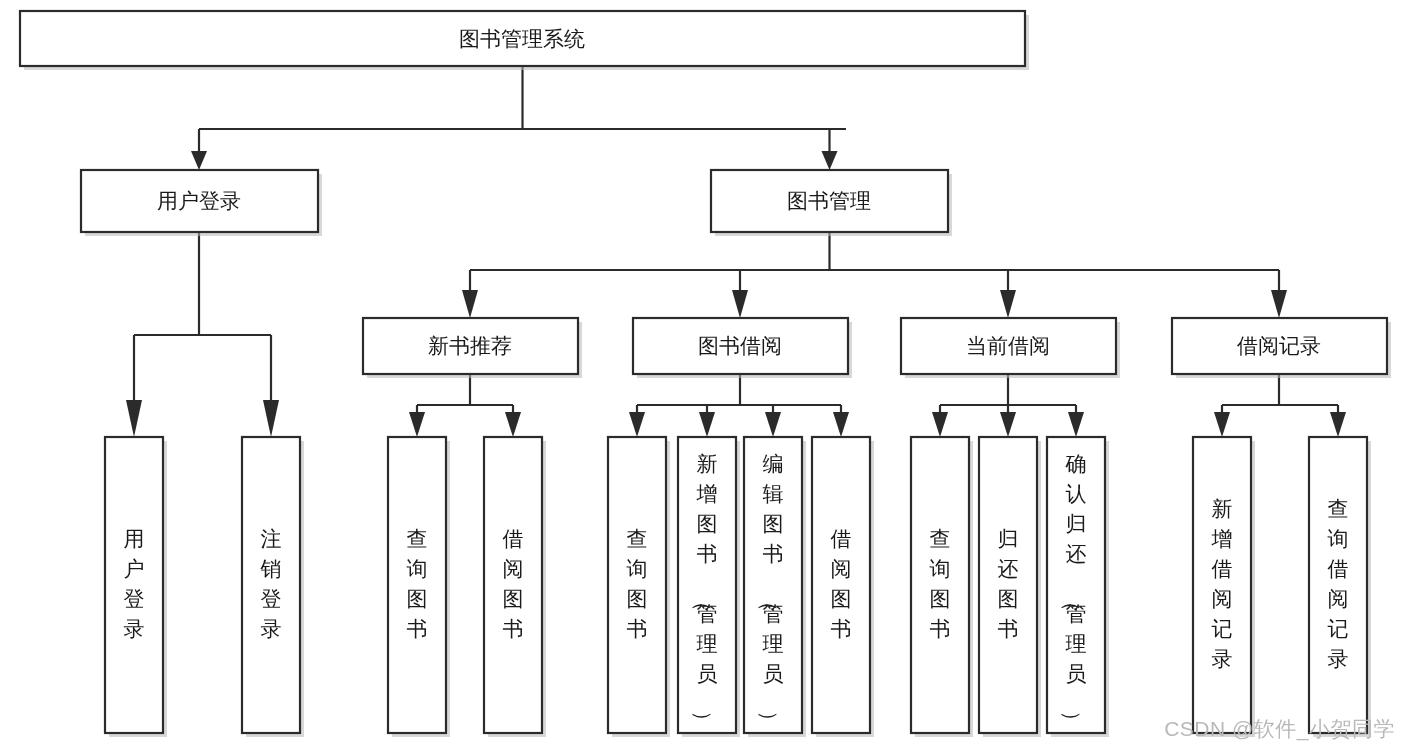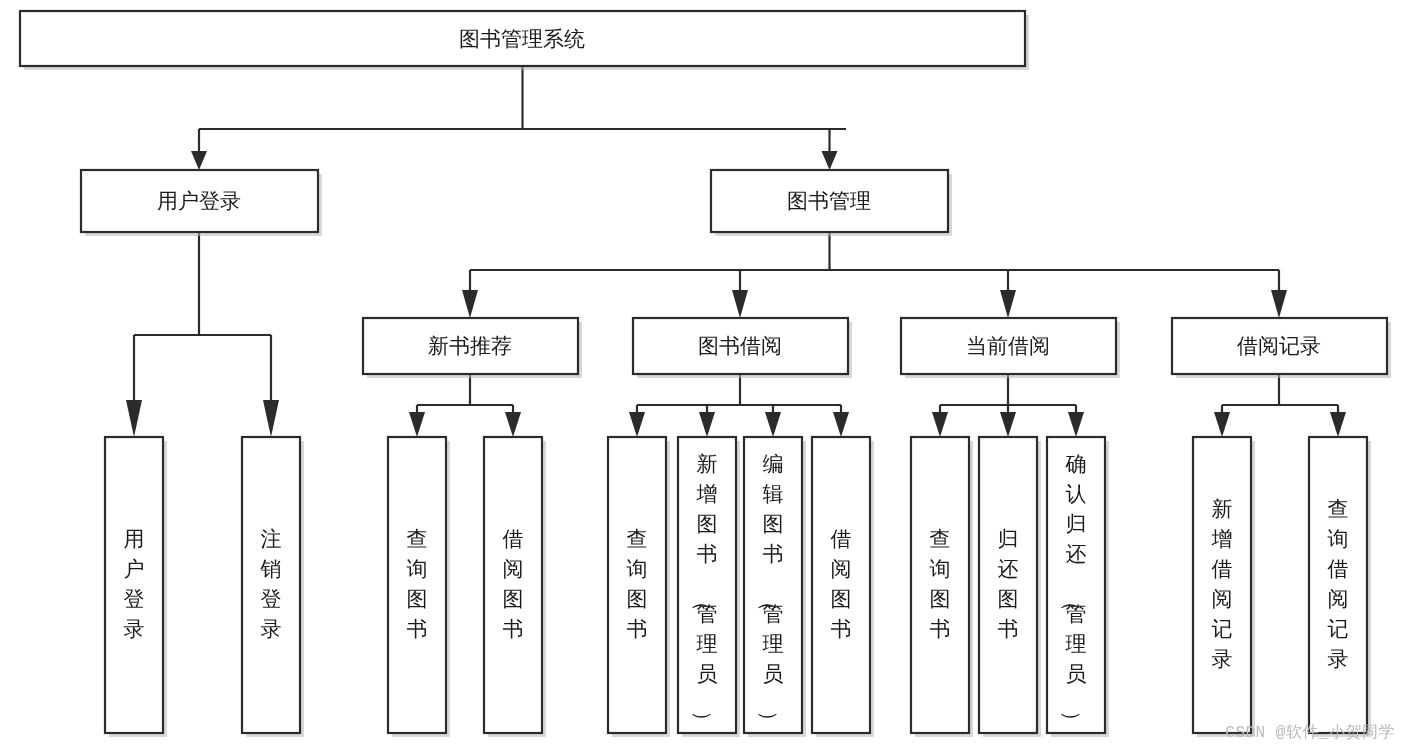--- a/index.html
+++ b/index.html
@@ -62,22 +62,22 @@
     font-size: 21px;
     fill: #1a1a1a;
     text-anchor: middle;
     dominant-baseline: middle;
     white-space: pre;
   }
   .watermark {
     position: absolute;
     right: 10px;
     bottom: 4px;
-    font-family: Liberation Mono, monospace;
-    font-size: 16px;
+    font-family: Liberation Sans, sans-serif;
+    font-size: 21px;
     color: #b9b9b9;
     letter-spacing: 0.5px;
     user-select: none;
     pointer-events: none;
   }
 </style>
 </head>
 <body>
 
 <div id="diagram-root">

